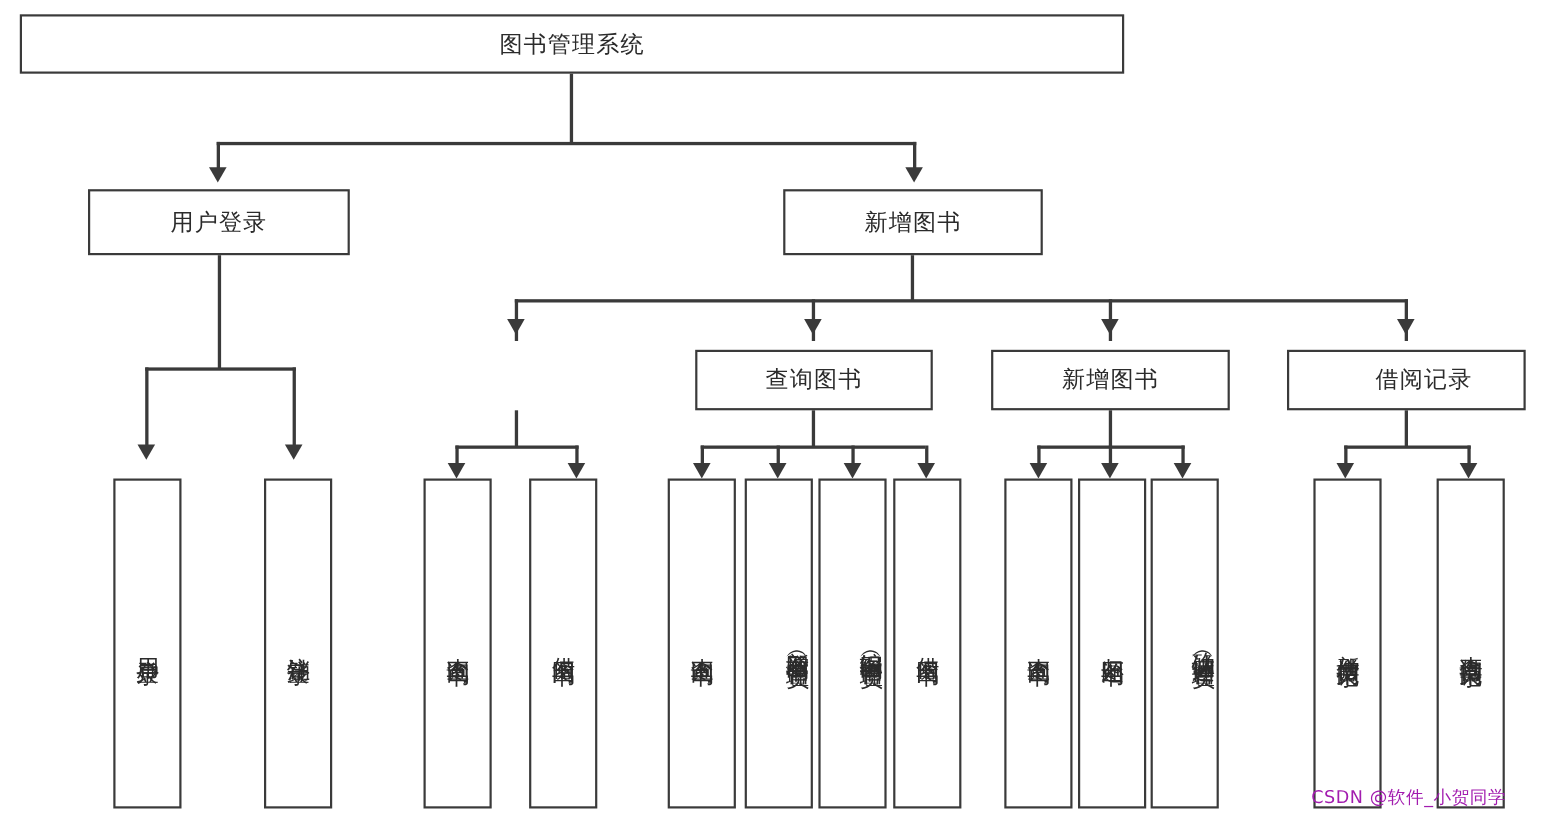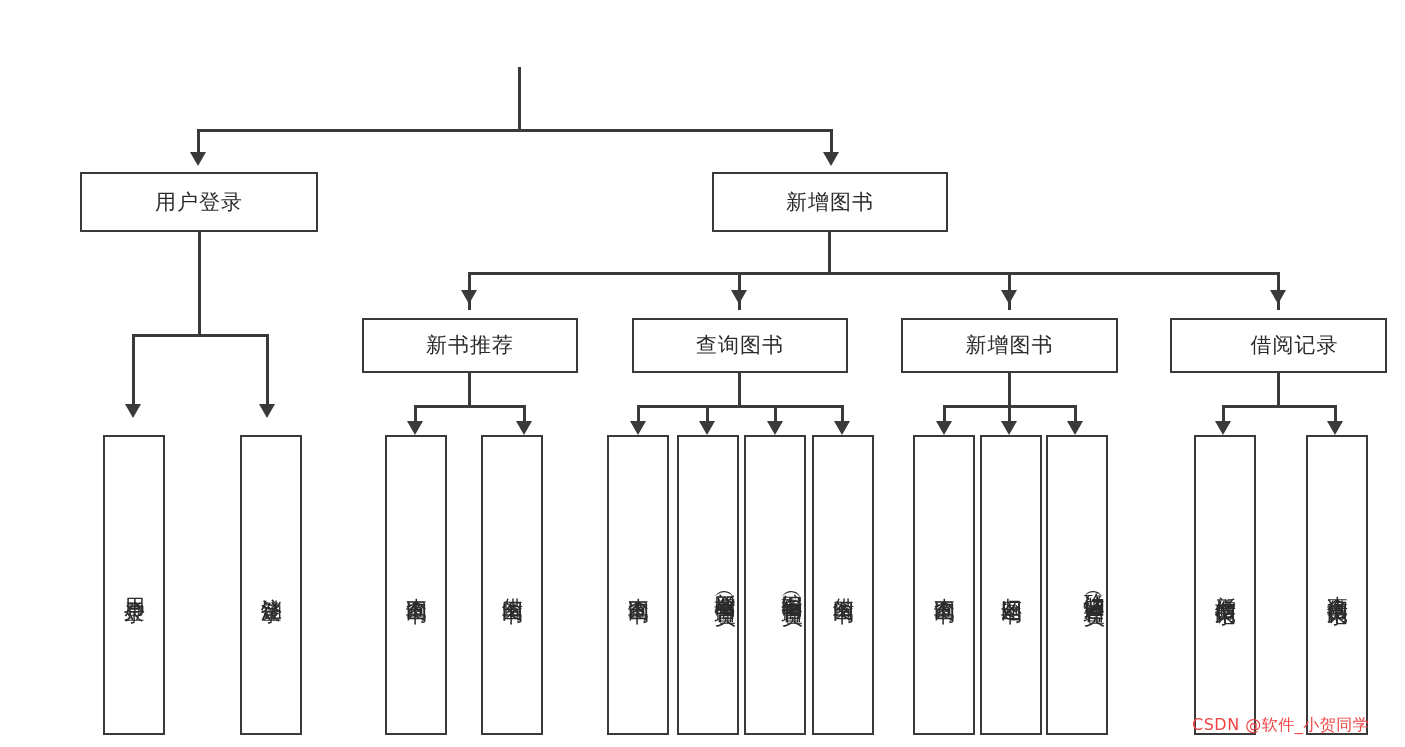--- a/index.html
+++ b/index.html
@@ -57,32 +57,35 @@
   .arrow {
     position: absolute;
     width: 0;
     height: 0;
     border-left: 8px solid transparent;
     border-right: 8px solid transparent;
     border-top: 14px solid #3a3a3a;
   }
   .watermark {
     position: absolute;
-    color: #ef4444;
+    color: #a21caf;
     font-size: 16px;
     letter-spacing: 0.5px;
     white-space: nowrap;
     user-select: none;
   }
 </style>
 </head>
 <body>
 
 <div id="canvas">
 
+  <div class="node h" style="left:18px; top:13px; width:1004px; height:54px;">
+    <span>图书管理系统</span>
+  </div>
 
   <div class="edge v" style="left:518px; top:67px; width:3px; height:64px;"></div>
 
   <div class="edge h" style="left:197px; top:129px; width:636px; height:3px;"></div>
 
   <div class="edge v" style="left:197px; top:129px; width:3px; height:25px;"></div>
   <div class="arrow" style="left:190px; top:152px;"></div>
 
   <div class="edge v" style="left:830px; top:129px; width:3px; height:25px;"></div>
   <div class="arrow" style="left:823px; top:152px;"></div>
@@ -106,23 +109,20 @@
   <div class="edge h" style="left:468px; top:272px; width:812px; height:3px;"></div>
   <div class="edge v" style="left:468px; top:272px; width:3px; height:38px;"></div>
   <div class="arrow" style="left:461px; top:290px;"></div>
   <div class="edge v" style="left:738px; top:272px; width:3px; height:38px;"></div>
   <div class="arrow" style="left:731px; top:290px;"></div>
   <div class="edge v" style="left:1008px; top:272px; width:3px; height:38px;"></div>
   <div class="arrow" style="left:1001px; top:290px;"></div>
   <div class="edge v" style="left:1277px; top:272px; width:3px; height:38px;"></div>
   <div class="arrow" style="left:1270px; top:290px;"></div>
 
-  <div class="node h" style="left:362px; top:318px; width:216px; height:55px;">
-    <span>新书推荐</span>
-  </div>
   <div class="node h" style="left:632px; top:318px; width:216px; height:55px;">
     <span>查询图书</span>
   </div>
   <div class="node h" style="left:901px; top:318px; width:217px; height:55px;">
     <span>新增图书</span>
   </div>
   <div class="node h" style="left:1170px; top:318px; width:217px; height:55px;padding-left:32px;">
     <span>借阅记录</span>
   </div>
 

